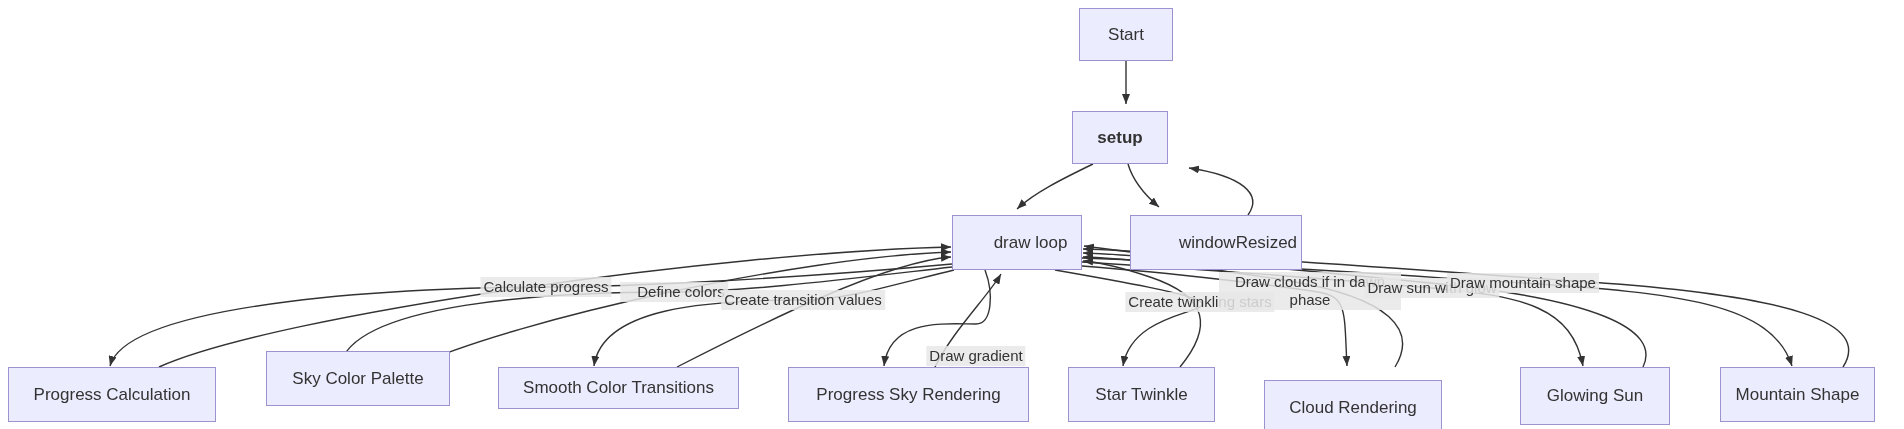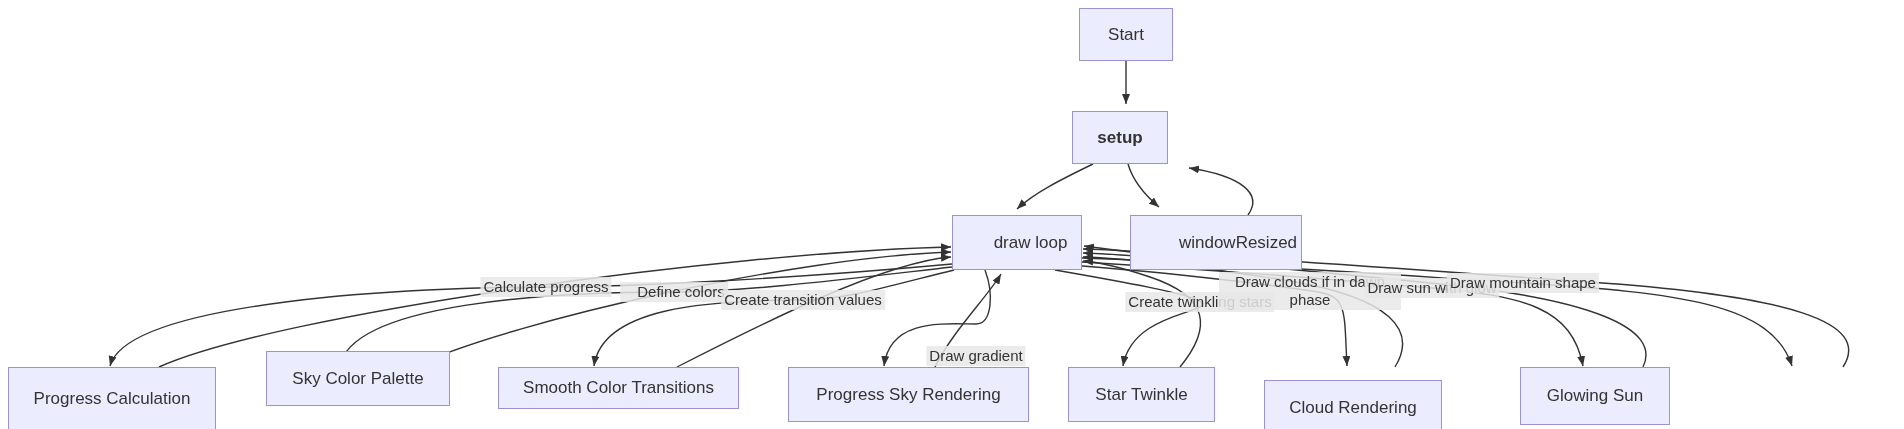--- a/index.html
+++ b/index.html
@@ -80,34 +80,37 @@
     </div>
     <div class="node" style="left: 1072px; top: 111px; width: 96px; height: 53px; font-weight: bold;">
       <span>setup</span>
     </div>
     <div class="node" style="left: 952px; top: 215px; width: 130px; height: 55px; padding-left: 27px;">
       <span>draw loop</span>
     </div>
     <div class="node" style="left: 1130px; top: 215px; width: 172px; height: 55px; padding-left: 44px;">
       <span>windowResized</span>
     </div>
-    <div class="node" style="left: 8px; top: 367px; width: 208px; height: 63px;">
+    <div class="node" style="left: 8px; top: 367px; width: 208px; height: 55px;">
       <span>Progress Calculation</span>
     </div>
     <div class="node" style="left: 266px; top: 351px; width: 184px; height: 55px;">
       <span>Sky Color Palette</span>
     </div>
     <div class="node" style="left: 498px; top: 367px; width: 241px; height: 42px;">
       <span>Smooth Color Transitions</span>
     </div>
     <div class="node" style="left: 788px; top: 367px; width: 241px; height: 55px;">
       <span>Progress Sky Rendering</span>
     </div>
     <div class="node" style="left: 1068px; top: 367px; width: 147px; height: 55px;">
       <span>Star Twinkle</span>
     </div>
     <div class="node" style="left: 1264px; top: 380px; width: 178px; height: 55px;">
       <span>Cloud Rendering</span>
     </div>
     <div class="node" style="left: 1520px; top: 367px; width: 150px; height: 58px;">
       <span>Glowing Sun</span>
     </div>
+    <div class="node" style="left: 1720px; top: 367px; width: 155px; height: 55px;">
+      <span>Mountain Shape</span>
+    </div>
   </div>
 
 </body></html>

